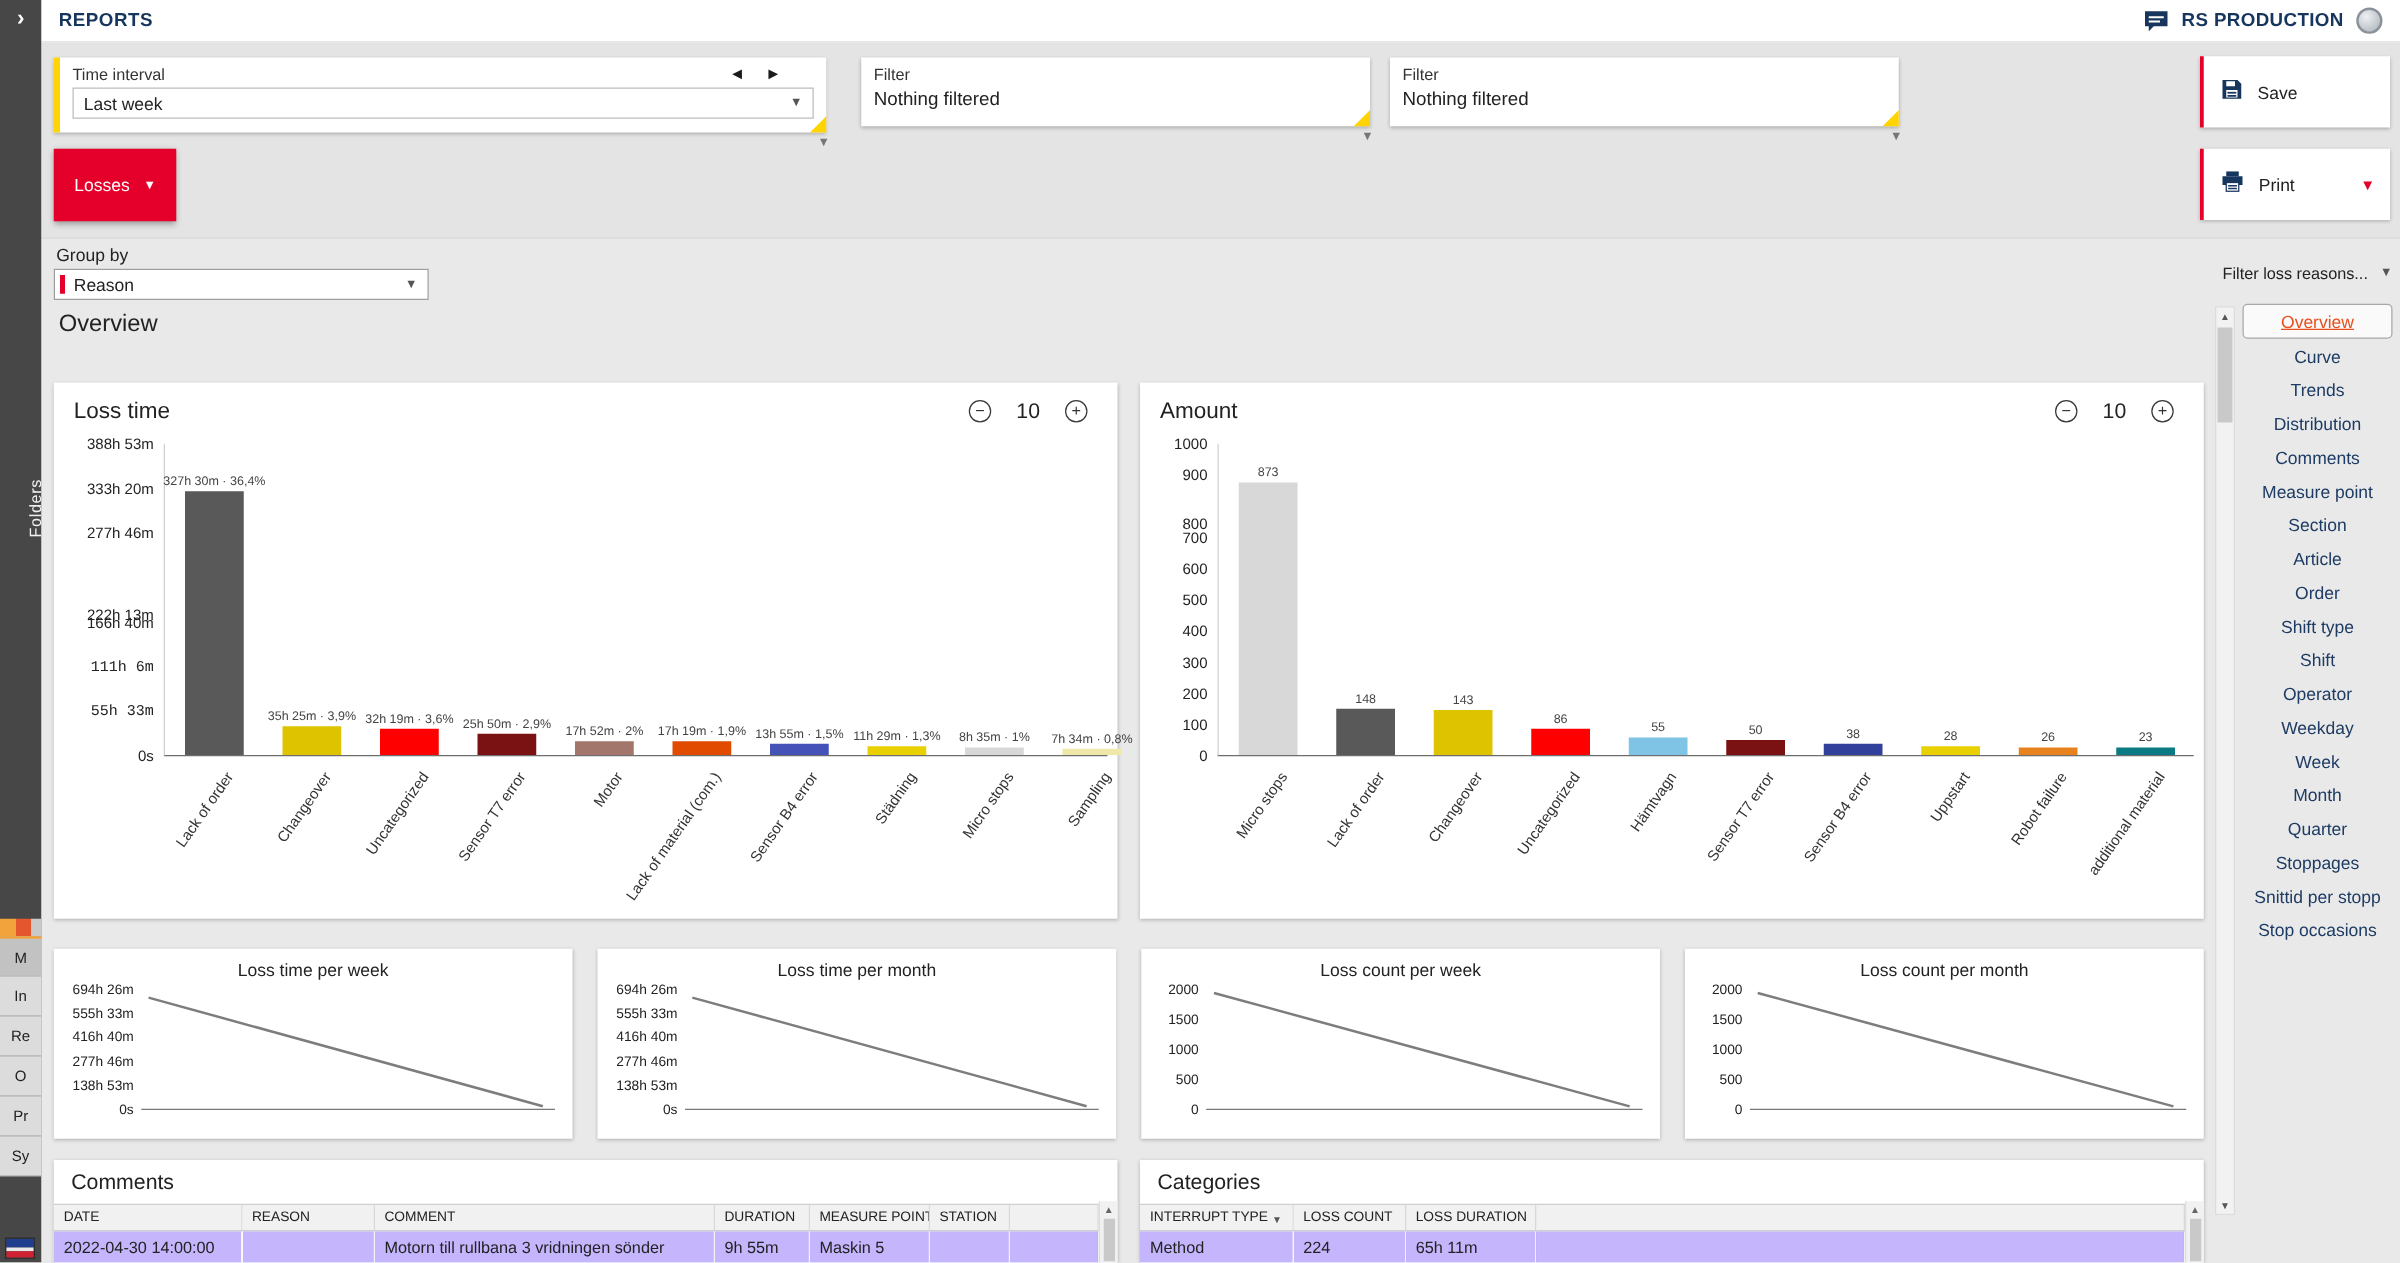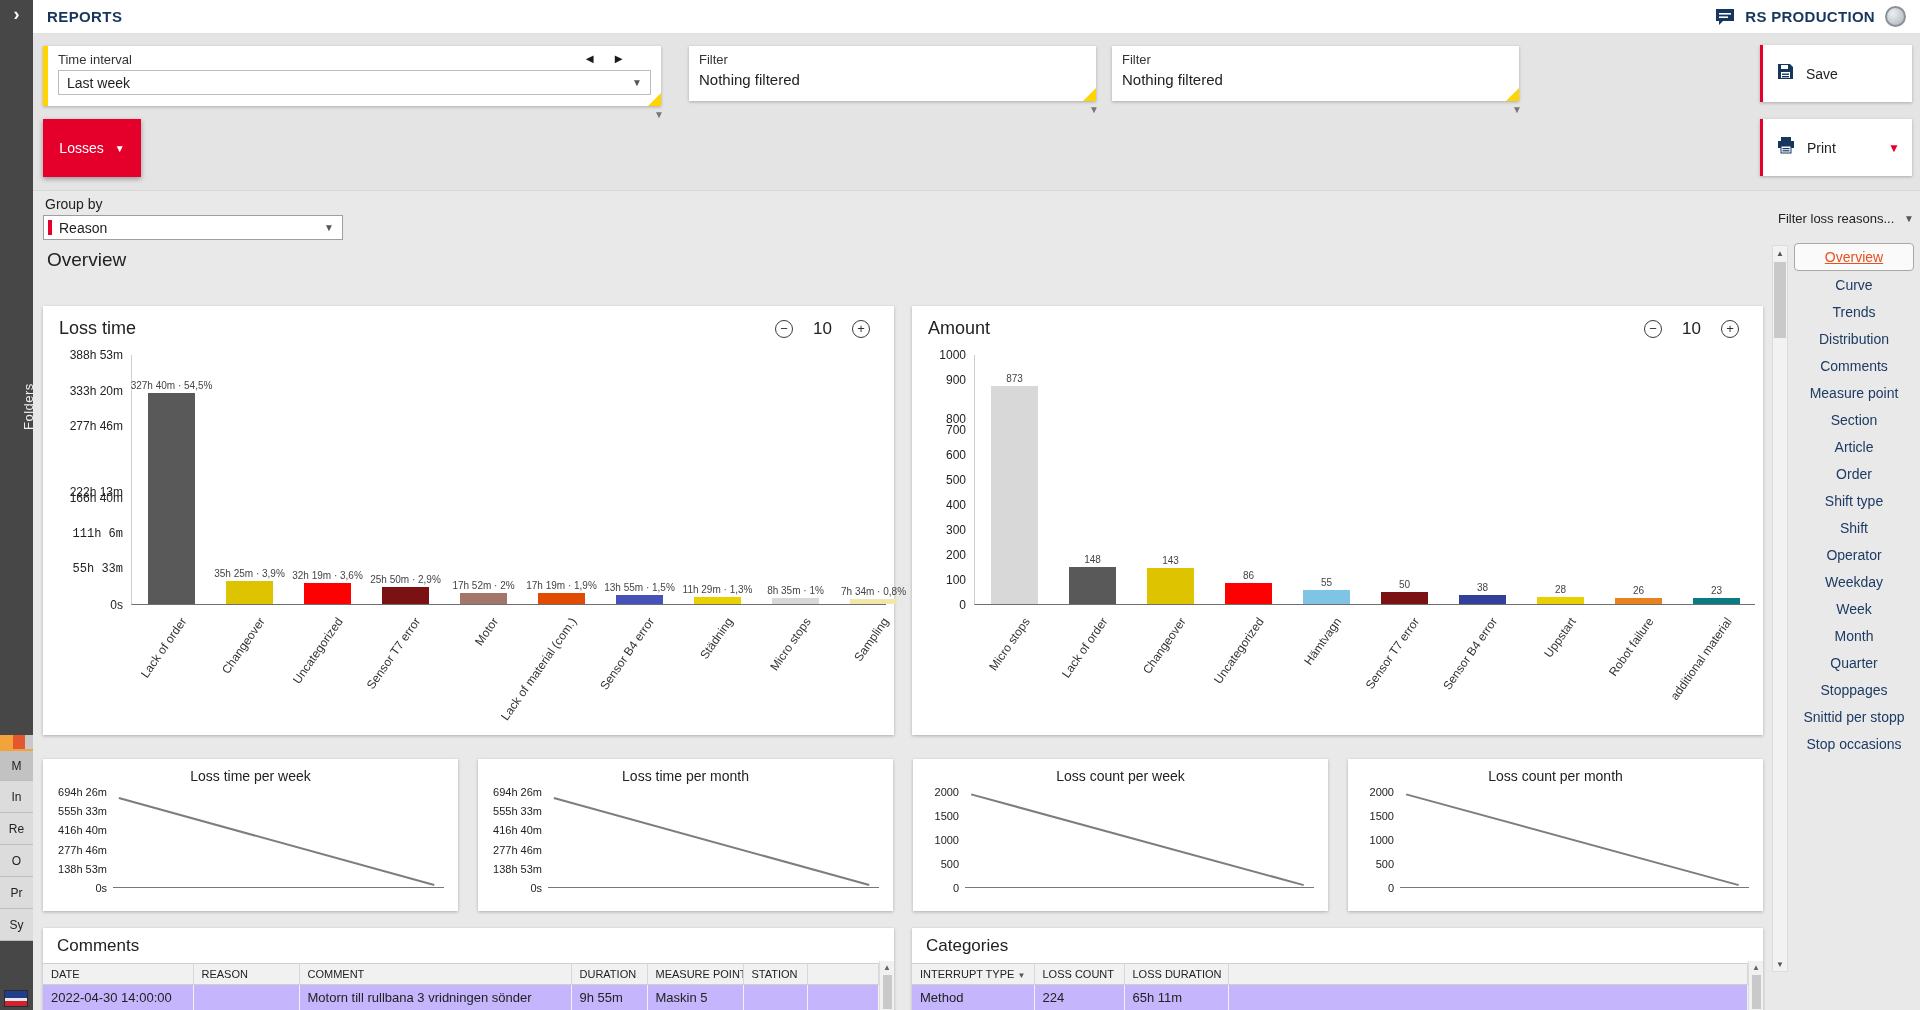--- a/index.html
+++ b/index.html
@@ -257,21 +257,21 @@
           <div class="y-tick" style="top: 86px; margin-top: 44px;">222h 13m</div>
           <div class="y-tick" style="top: 135.857px;">166h 40m</div>
           <div class="y-tick" style="top: 171.571px; font-family: Liberation Mono, monospace;">111h 6m</div>
           <div class="y-tick" style="top: 207.286px; font-family: Liberation Mono, monospace;">55h 33m</div>
           <div class="y-tick" style="top: 243px;">0s</div>
         </div>
       <div class="plot-col">
         <div class="plot">
             <div class="bars">
               <div class="bar-col">
-                <div class="bar-val">327h 40m · 54,5%</div>
+                <div class="bar-val">327h 30m · 36,4%</div>
                 <div class="bar" style="height: 210.65px; background: rgb(89, 89, 89);"></div>
               </div>
               <div class="bar-col">
                 <div class="bar-val">35h 25m · 3,9%</div>
                 <div class="bar" style="height: 22.7705px; background: rgb(221, 195, 0);"></div>
               </div>
               <div class="bar-col">
                 <div class="bar-val">32h 19m · 3,6%</div>
                 <div class="bar" style="height: 20.7776px; background: rgb(254, 0, 0);"></div>
               </div>

